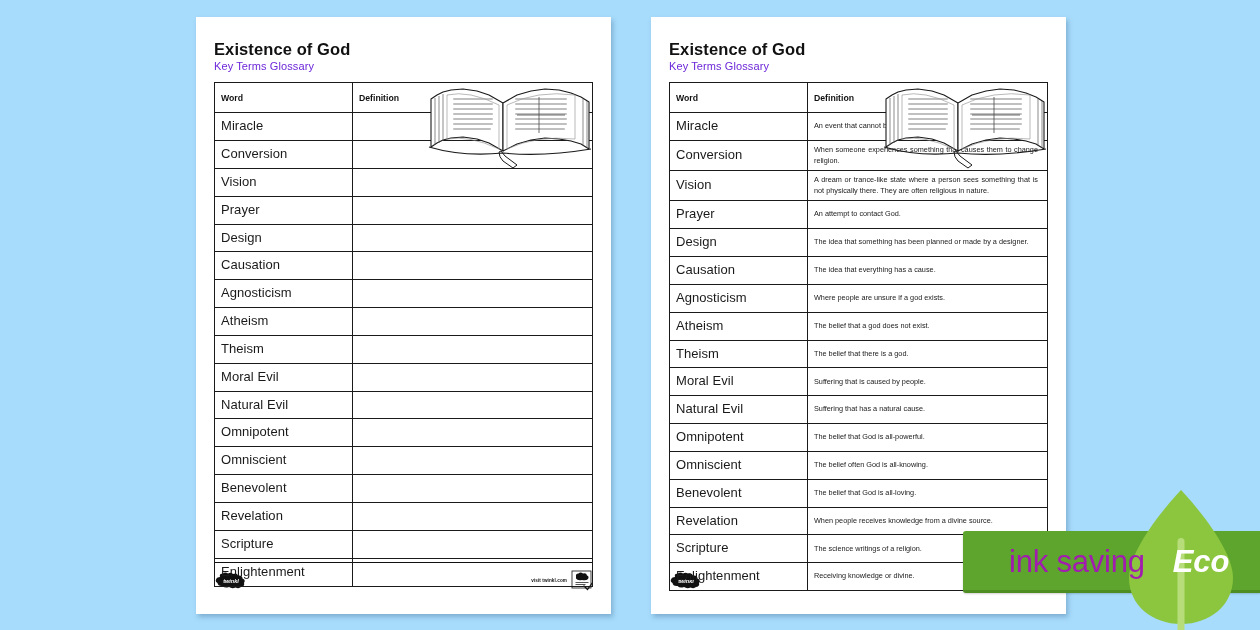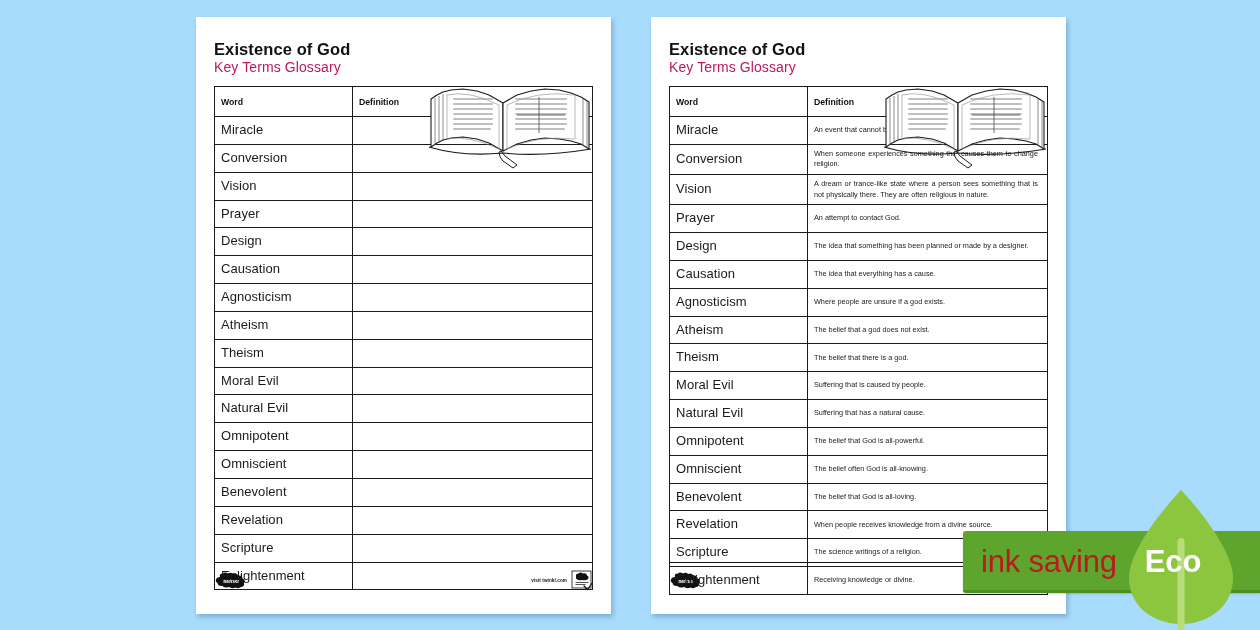--- a/index.html
+++ b/index.html
@@ -49,23 +49,23 @@
   .doc-title {
     font-size: 16.5px;
     font-weight: bold;
     color: #111;
     letter-spacing: 0.1px;
     line-height: 1.22;
     white-space: nowrap;
   }
 
   .doc-subtitle {
-    font-size: 14px;
+    font-size: 11px;
     font-weight: normal;
-    color: #be185d;
+    color: #6d28d9;
     letter-spacing: 0.1px;
     line-height: 1.28;
     white-space: nowrap;
   }
 
   
   .book-art {
     position: absolute;
     right: -6px;
     top: 34px;
@@ -196,30 +196,32 @@
     top: 0;
     height: 62px;
     display: flex;
     align-items: center;
     gap: 28px;
     z-index: 3;
   }
 
   .eco-label {
     font-size: 31px;
-    color: #b91c1c;
+    color: #a21caf;
     font-weight: normal;
     letter-spacing: -0.2px;
+    margin-left: 28px;
   }
 
   .eco-word {
     font-size: 31px;
     color: #ffffff;
     font-weight: bold;
     letter-spacing: -0.2px;
+    font-style: italic;
   }
 </style>
 </head>
 <body>
 
 <div class="stage">
 
   <div class="page" id="page-left">
     <div class="page-inner">
 

